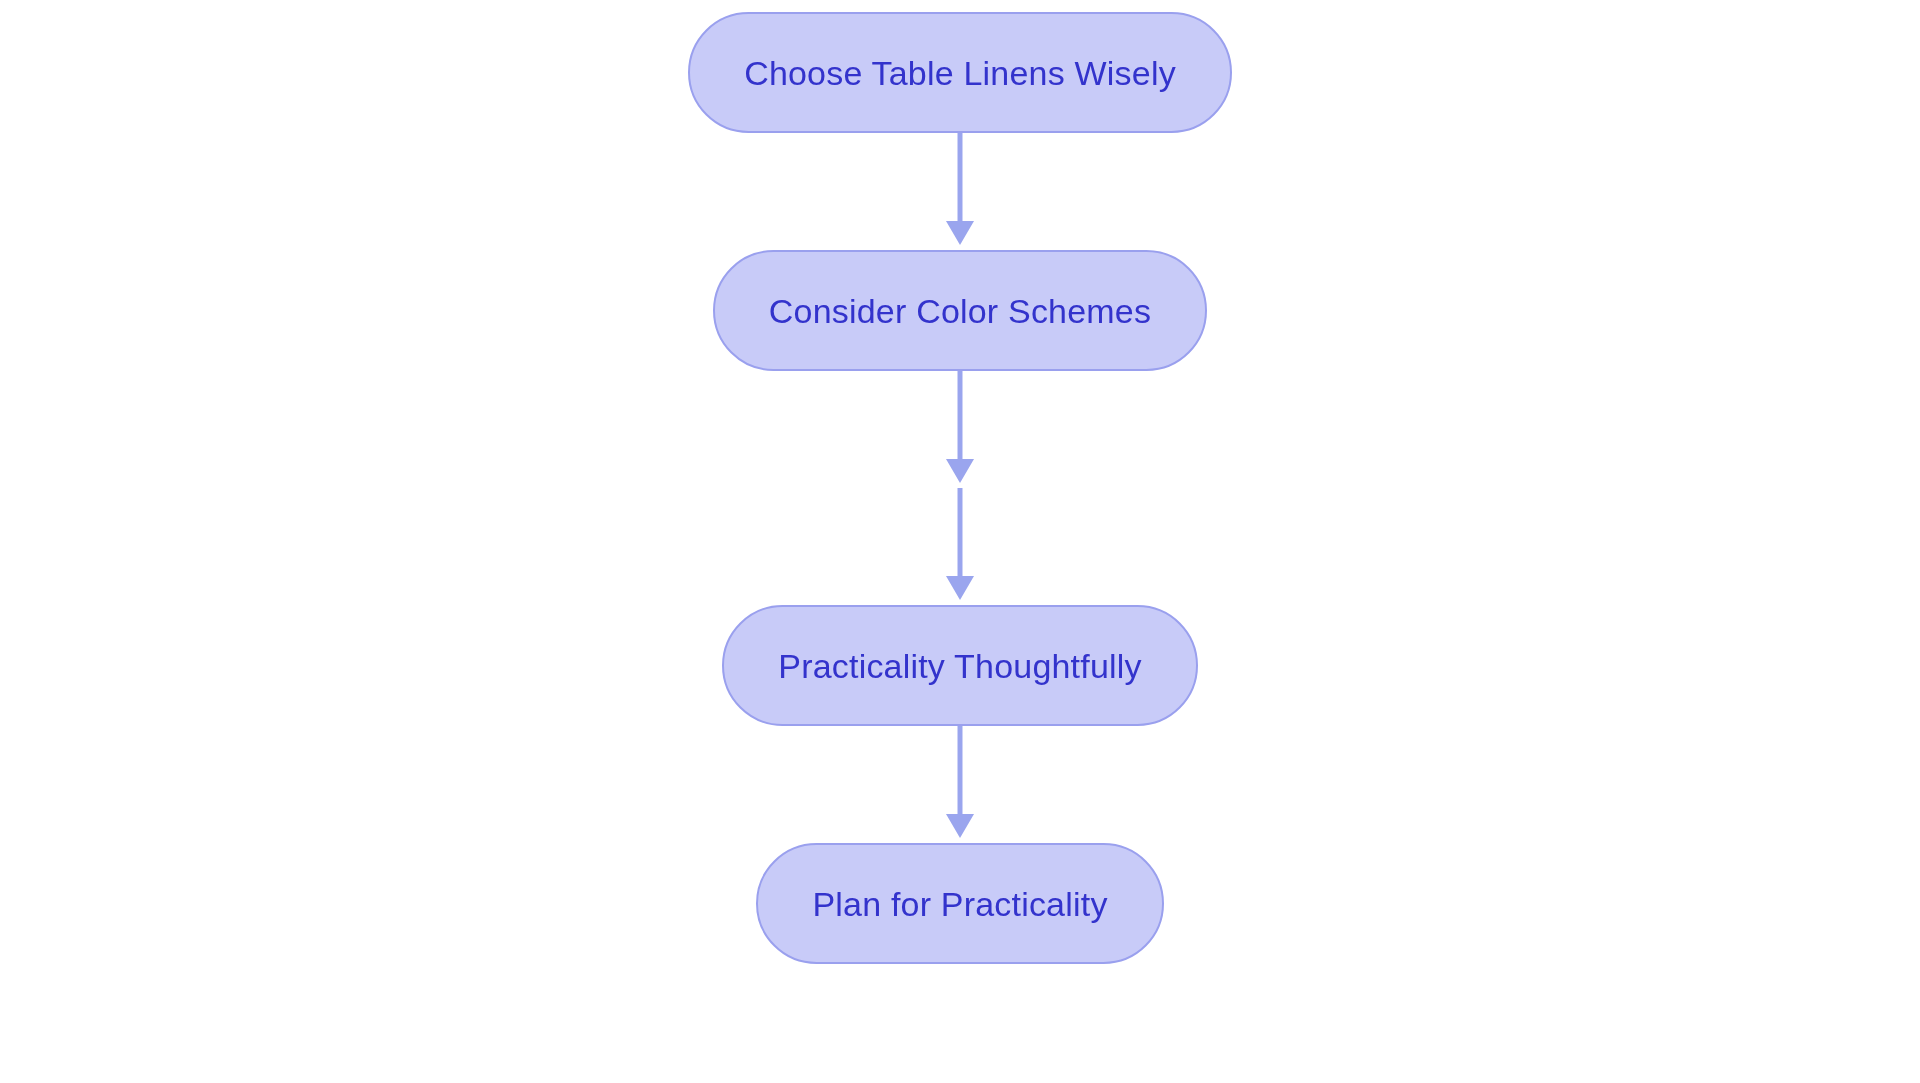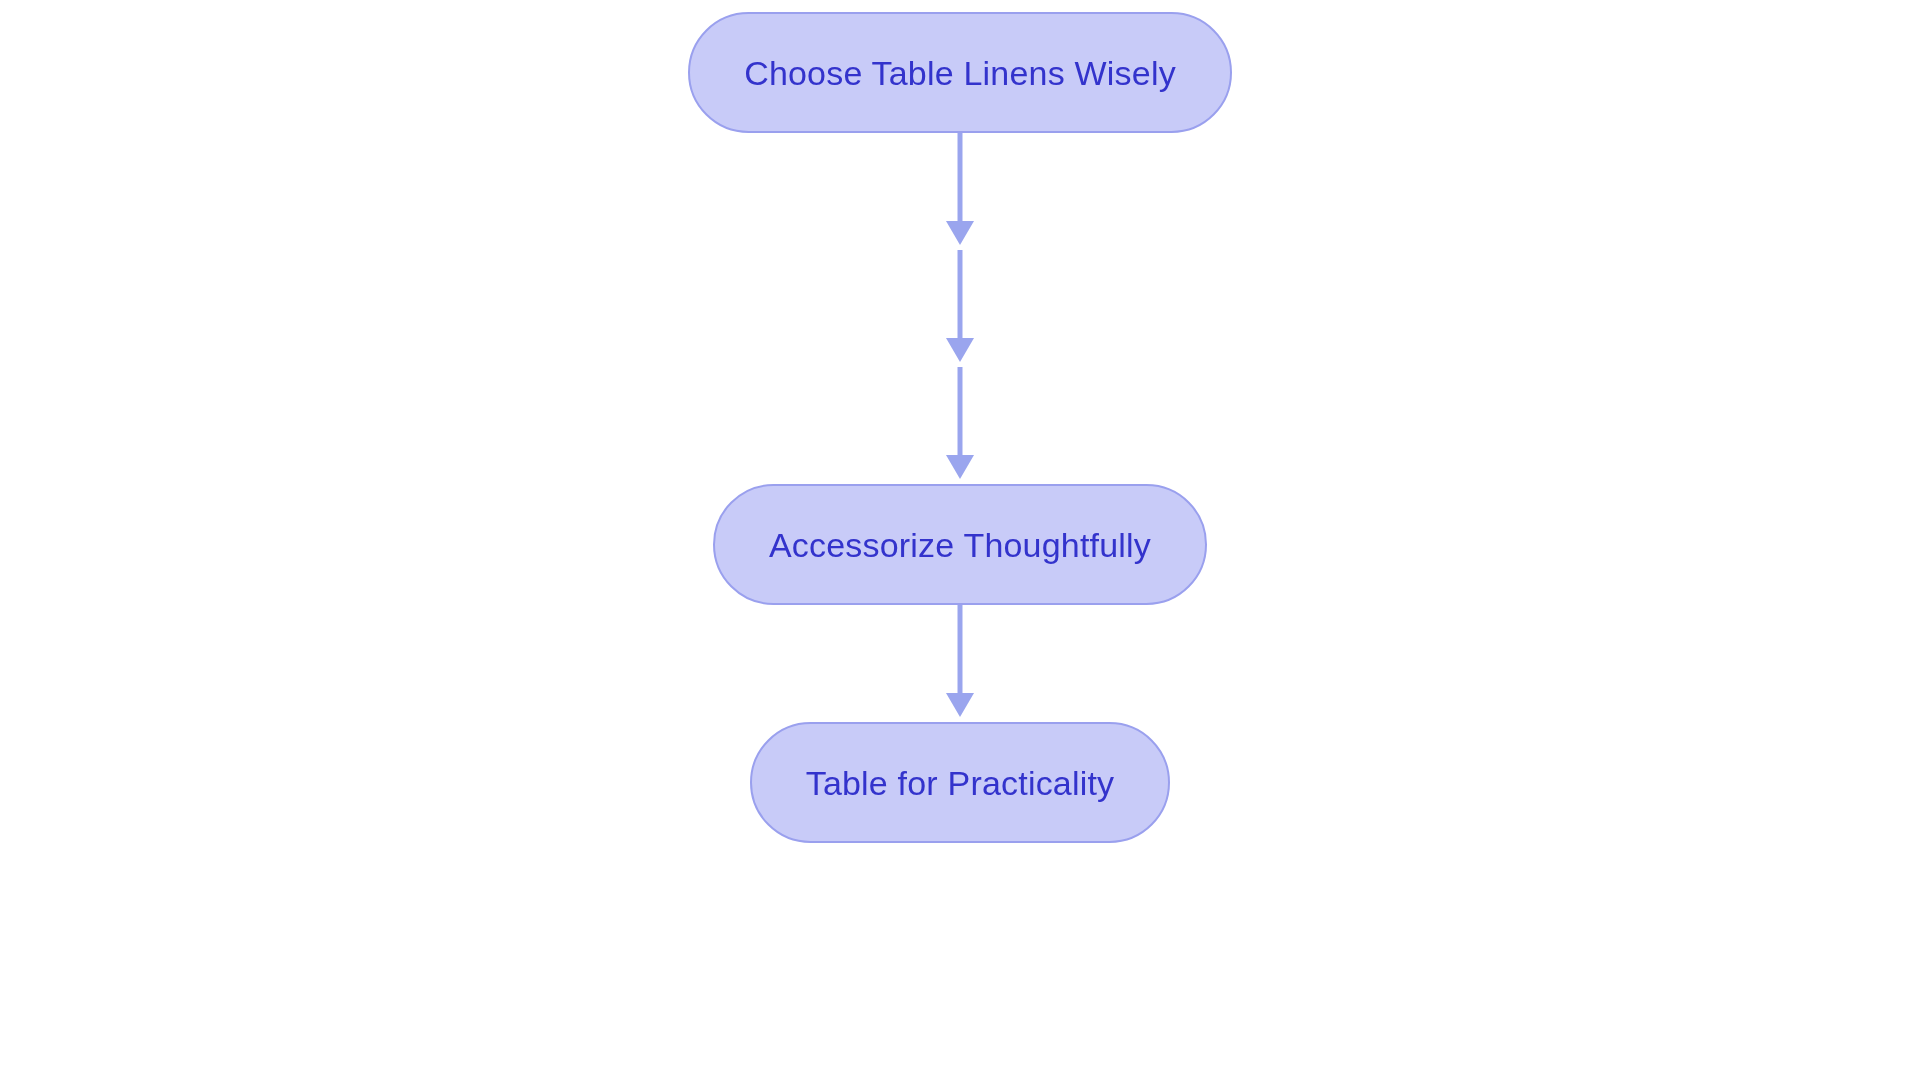--- a/index.html
+++ b/index.html
@@ -83,39 +83,42 @@
 
     <div class="flow-node">
       <span class="flow-node-label">Choose Table Linens Wisely</span>
     </div>
 
     <svg class="flow-connector" viewBox="0 0 40 117">
       <line class="conn-line" x1="20" y1="0" x2="20" y2="92"></line>
       <polygon class="conn-head" points="20,112 6,88 34,88"></polygon>
     </svg>
 
+    <div class="flow-node">
+      <span class="flow-node-label">Consider Color Schemes</span>
+    </div>
 
     <svg class="flow-connector" viewBox="0 0 40 117">
       <line class="conn-line" x1="20" y1="0" x2="20" y2="92"></line>
       <polygon class="conn-head" points="20,112 6,88 34,88"></polygon>
     </svg>
 
 
     <svg class="flow-connector" viewBox="0 0 40 117">
       <line class="conn-line" x1="20" y1="0" x2="20" y2="92"></line>
       <polygon class="conn-head" points="20,112 6,88 34,88"></polygon>
     </svg>
 
     <div class="flow-node">
-      <span class="flow-node-label">Accessorize Thoughtfully</span>
+      <span class="flow-node-label">Practicality Thoughtfully</span>
     </div>
 
     <svg class="flow-connector" viewBox="0 0 40 117">
       <line class="conn-line" x1="20" y1="0" x2="20" y2="92"></line>
       <polygon class="conn-head" points="20,112 6,88 34,88"></polygon>
     </svg>
 
     <div class="flow-node">
-      <span class="flow-node-label">Table for Practicality</span>
+      <span class="flow-node-label">Plan for Practicality</span>
     </div>
 
   </div>
 </div>
 
 </body></html>

